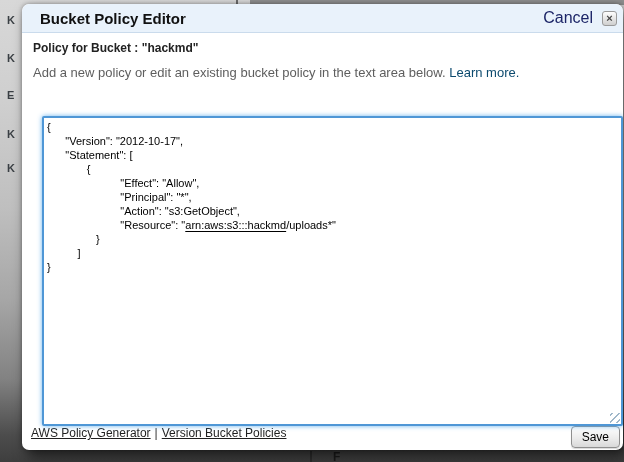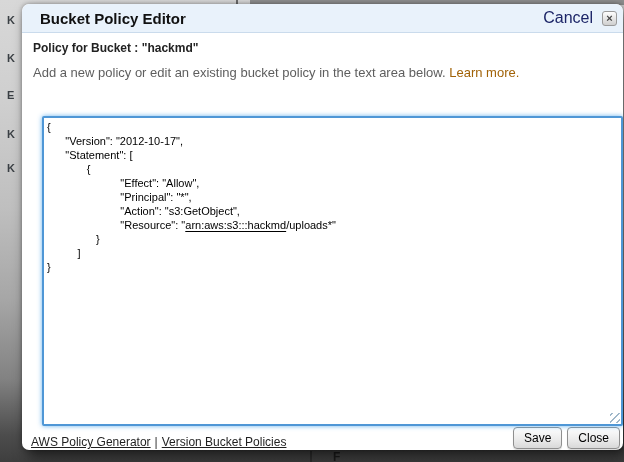--- a/index.html
+++ b/index.html
@@ -33,40 +33,40 @@
   .x-button{
     width:15px;height:15px;border:1px solid #9a9a9a;border-radius:3px;
     background:linear-gradient(180deg,#fefefe,#cfcfcf);
     display:flex;align-items:center;justify-content:center;cursor:pointer;
   }
   .x-button span{font-size:11px;line-height:11px;color:#444;font-weight:bold;}
 
   .dialog-body{flex:1;padding:0 11px;position:relative;}
   .bucket-heading{margin-top:8px;font-size:12px;font-weight:bold;color:#222;}
   .desc-row{margin-top:10px;font-size:13px;color:#5e5e5e;}
-  .learn-more{color:#a16207;text-decoration:none;cursor:pointer;}
+  .learn-more{color:#0c4a6e;text-decoration:none;cursor:pointer;}
 
   .policy-box{
     position:relative;margin:36px auto 0 9px;width:581px;height:310px;
     background:#fff;border:2px solid #4f97d6;border-radius:2px;
     box-shadow:0 0 5px rgba(82,168,236,0.85);
     padding:2px 3px;overflow:hidden;cursor:text;
   }
   .pline{white-space:pre;font-size:11px;line-height:14px;color:#000;}
   .misspell{
     text-decoration-line:underline;text-decoration-style:wavy;
     text-decoration-color:#e23b3b;text-underline-offset:2px;text-decoration-thickness:1px;text-decoration:underline;
   }
   .grip{
     position:absolute;right:1px;bottom:1px;width:10px;height:10px;
     background:repeating-linear-gradient(315deg,transparent 0 2px,#9fb7c9 2px 3px,transparent 3px 5px);
   }
 
   .dialog-footer{
-    flex:0 0 27px;display:flex;align-items:flex-end;padding:0 3px 4px 9px;
+    flex:0 0 27px;display:flex;align-items:flex-start;padding:0 3px 4px 9px;
   }
   .footer-link{font-size:12px;color:#1f1f1f;text-decoration:underline;cursor:pointer;}
   .link-sep{font-size:12px;color:#333;margin:0 4px;}
   .footer-spacer{flex:1;}
   .btn{
     font-size:12px;color:#000;margin-left:5px;padding:3px 10px;height:22px;
     border:1px solid #8f8f8f;border-radius:4px;
     background:linear-gradient(180deg,#fdfdfd 0%,#ececec 55%,#d9d9d9 100%);
     box-shadow:0 1px 1px rgba(0,0,0,0.15);cursor:pointer;
   }
@@ -120,17 +120,16 @@
           <div class="pline">}</div>
         </div>
     </div>
 
     <div class="dialog-footer">
       <a class="footer-link">AWS Policy Generator</a>
       <span class="link-sep">|</span>
       <a class="footer-link">Version Bucket Policies</a>
       <span class="footer-spacer"></span>
       <button class="btn">Save</button>
-      <button class="btn">Close</button>
     </div>
 
   </div>
 </div>
 
 </body></html>

